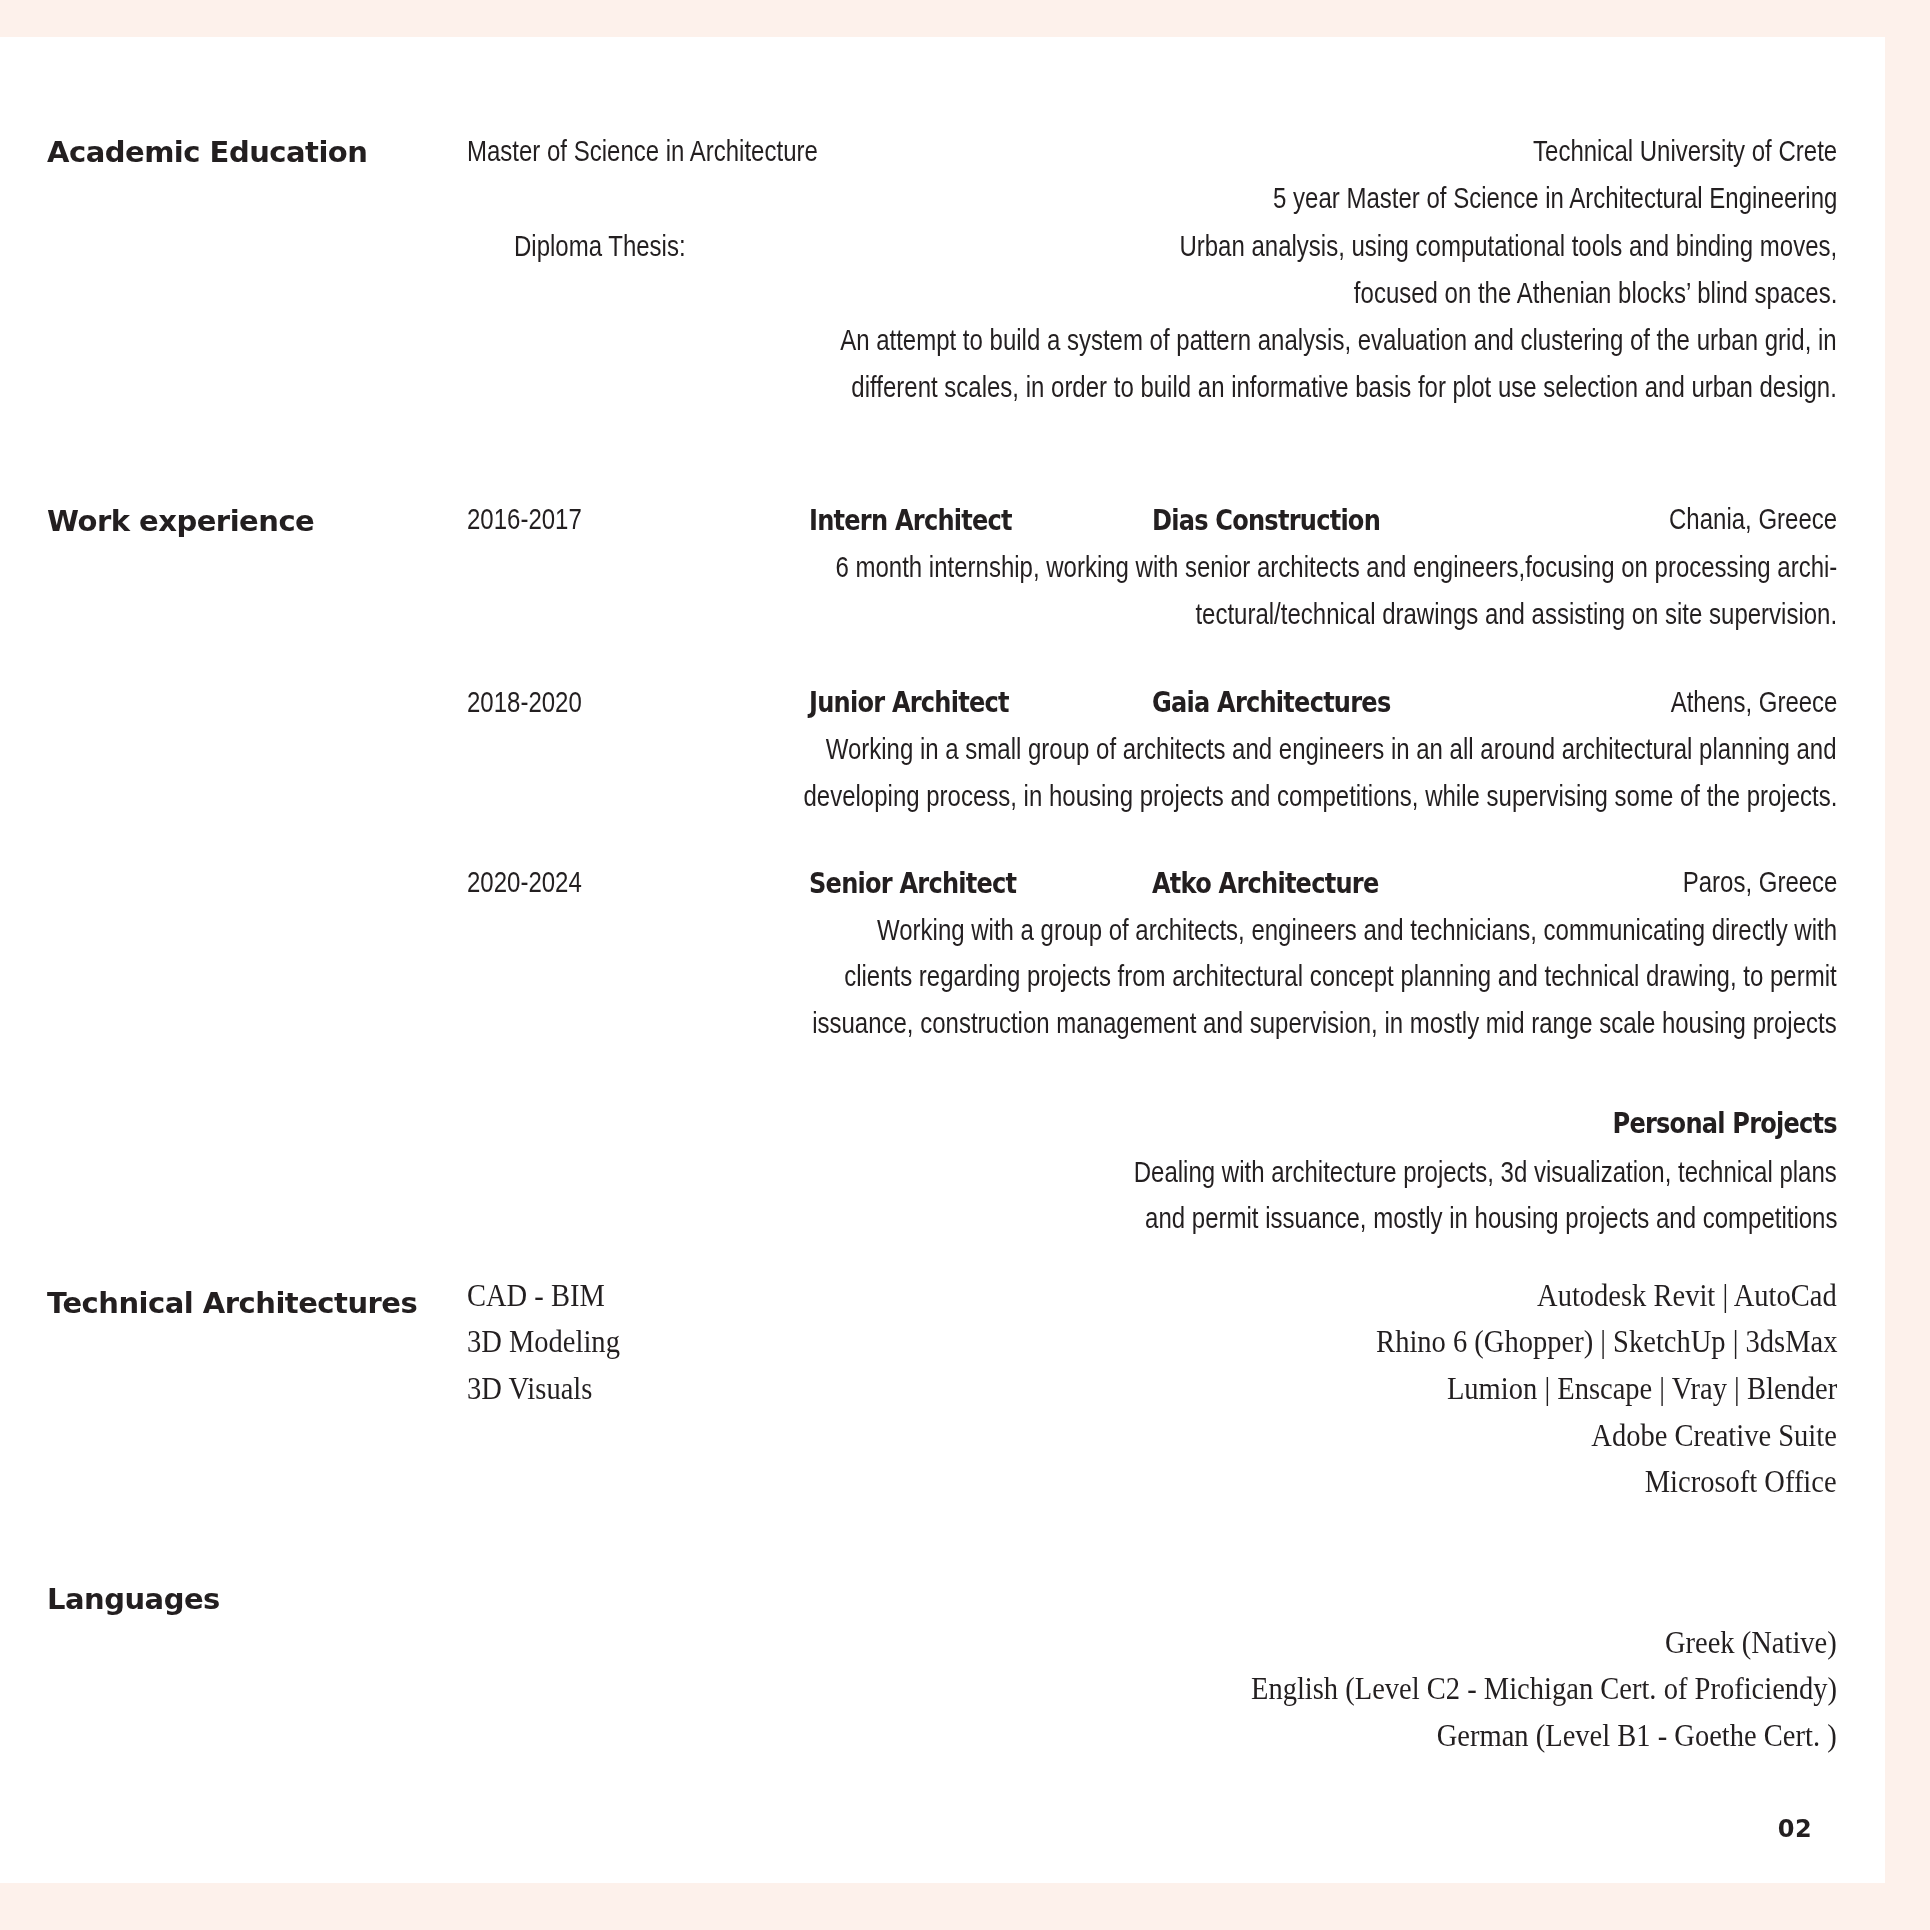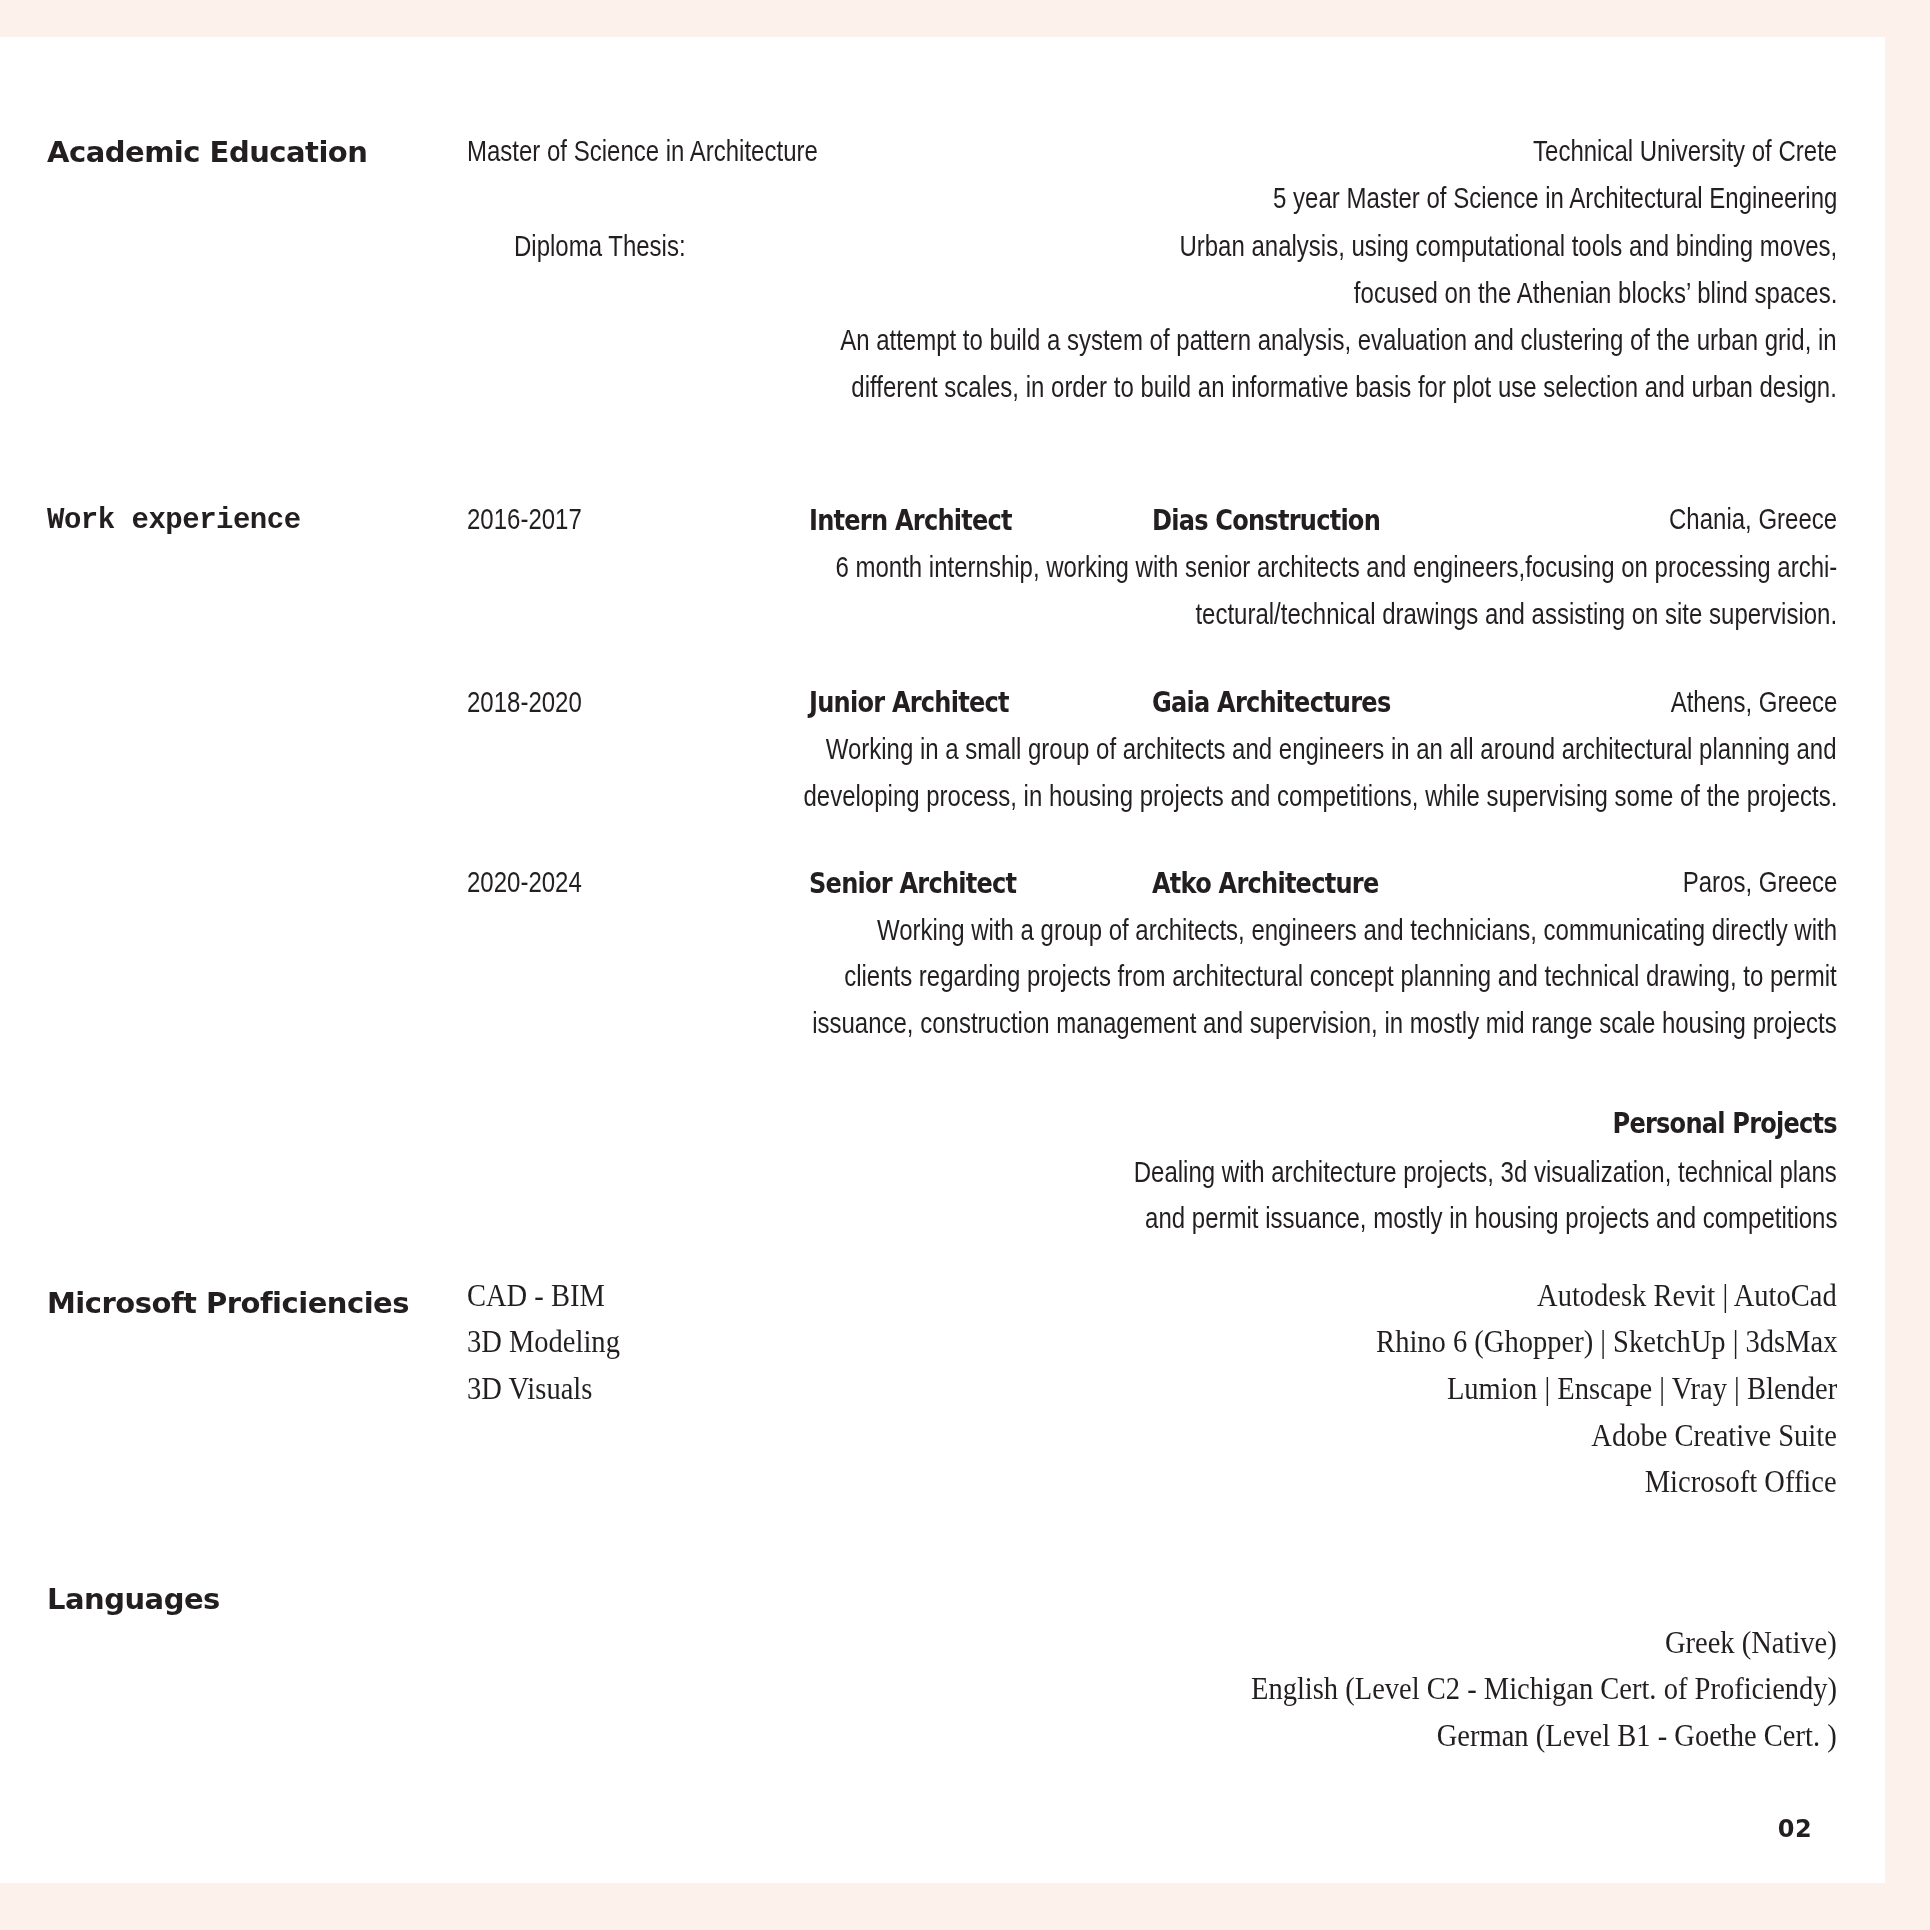--- a/index.html
+++ b/index.html
@@ -112,21 +112,21 @@
       <div class="t tr narrow" style="right:48px; top:192px; transform-origin:right center;">Urban analysis, using computational tools and binding moves,</div>
 
       <div class="t tr narrow" style="right:48px; top:239px; transform-origin:right center;">focused on the Athenian blocks’ blind spaces.</div>
 
       <div class="t tr narrow" style="right:48px; top:286px; transform-origin:right center;">An attempt to build a system of pattern analysis, evaluation and clustering of the urban grid, in</div>
 
       <div class="t tr narrow" style="right:48px; top:333px; transform-origin:right center;">different scales, in order to build an informative basis for plot use selection and urban design.</div>
     </div>
 
     <div class="section" style="top:0;">
-      <div class="sec-head" style="top:467px;font-family:Liberation Mono, monospace;">Work experience</div>
+      <div class="sec-head" style="top:467px;">Work experience</div>
 
       <div>
         <div class="t tl narrow" style="left:467px; top:465px;">2016-2017</div>
         <div class="t tl narrow-bold" style="left:809px; top:467px;">Intern Architect</div>
         <div class="t tl narrow-bold" style="left:1152px; top:467px;">Dias Construction</div>
         <div class="t tr narrow" style="right:48px; top:465px; transform-origin:right center;">Chania, Greece</div>
         <div class="t tr narrow" style="right:48px; top:513px; transform-origin:right center;">6 month internship, working with senior architects and engineers,focusing on  processing archi-</div>
         <div class="t tr narrow" style="right:48px; top:560px; transform-origin:right center;">tectural/technical drawings and assisting on site supervision.</div>
       </div>
 
@@ -150,21 +150,21 @@
       </div>
 
       <div>
         <div class="t tr narrow-bold" style="right:48px; top:1070px; transform-origin:right center;">Personal Projects</div>
         <div class="t tr narrow" style="right:48px; top:1118px; transform-origin:right center;">Dealing with  architecture projects, 3d visualization, technical plans</div>
         <div class="t tr narrow" style="right:48px; top:1164px; transform-origin:right center;">and permit issuance, mostly in housing projects and competitions</div>
       </div>
     </div>
 
     <div class="section" style="top:0;">
-      <div class="sec-head" style="top:1249px;">Microsoft Proficiencies</div>
+      <div class="sec-head" style="top:1249px;">Technical Architectures</div>
 
       <div class="t tl serif" style="left:467px; top:1241px;">CAD - BIM</div>
       <div class="t tl serif" style="left:467px; top:1287px;">3D Modeling</div>
       <div class="t tl serif" style="left:467px; top:1334px;">3D Visuals</div>
 
       <div class="t tr serif" style="right:48px; top:1241px; transform-origin:right center;">Autodesk  Revit | AutoCad</div>
       <div class="t tr serif" style="right:48px; top:1287px; transform-origin:right center;">Rhino 6 (Ghopper) | SketchUp | 3dsMax</div>
       <div class="t tr serif" style="right:48px; top:1334px; transform-origin:right center;">Lumion | Enscape | Vray | Blender</div>
       <div class="t tr serif" style="right:48px; top:1381px; transform-origin:right center;">Adobe Creative Suite</div>
       <div class="t tr serif" style="right:48px; top:1427px; transform-origin:right center;">Microsoft Office</div>

